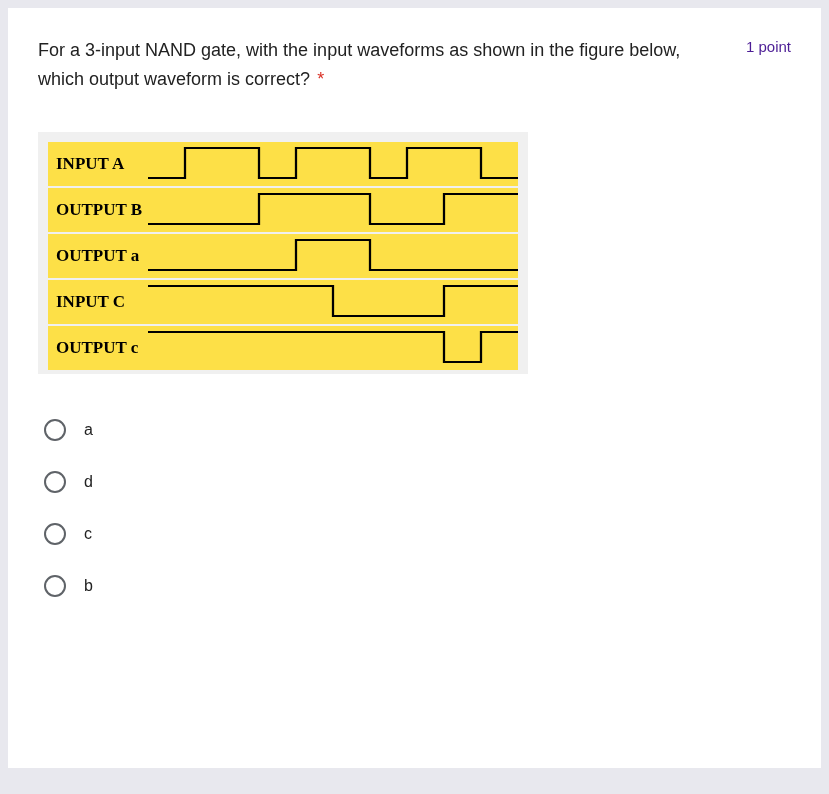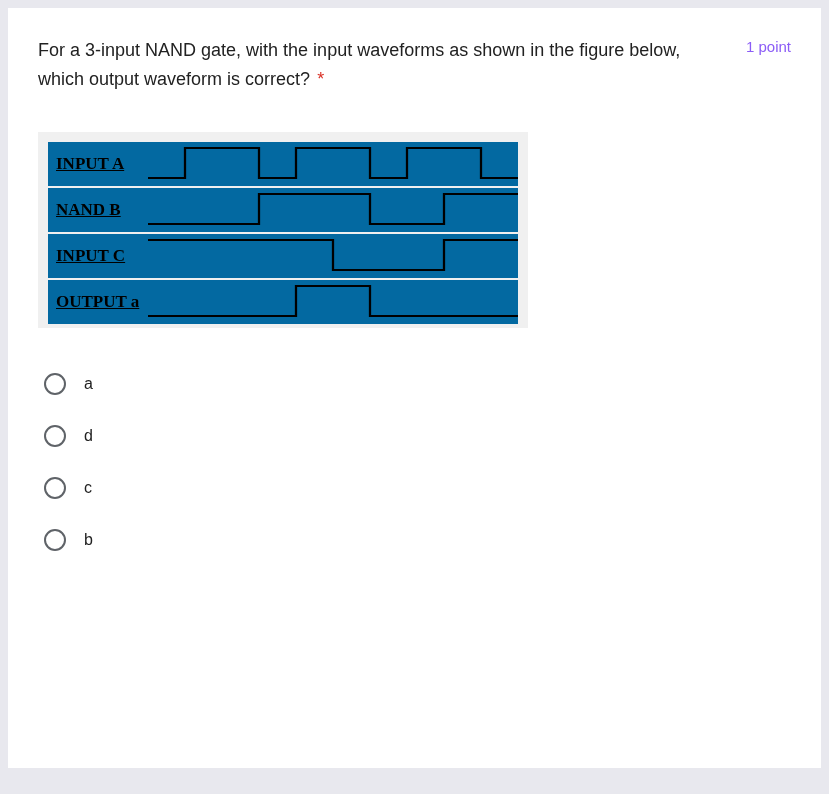--- a/index.html
+++ b/index.html
@@ -29,38 +29,37 @@
       color: #222;
       line-height: 1.6;
       flex: 1;
     }
     .required {
       color: #d93025;
       margin-left: 2px;
     }
     .points {
       font-size: 15px;
-      color: #8b5cf6;
+      color: #4c1d95;
       white-space: nowrap;
       padding-top: 2px;
     }
     .figure {
       margin-top: 38px;
       margin-bottom: 30px;
       width: 490px;
       background: #f0f0f0;
       padding: 10px 0 2px 0;
     }
     .wave-row {
       display: flex;
       align-items: center;
       height: 44px;
-      background: #0369a1;
+      background: #fde047;
       margin: 0 10px 2px 10px;
-      text-decoration: underline;
     }
     .wave-label {
       width: 100px;
       font-family: "Times New Roman", serif;
       font-weight: bold;
       font-size: 17px;
       color: #000;
       padding-left: 8px;
     }
     .wave-svg {
@@ -104,35 +103,41 @@
 
   <div class="figure">
 
   <div class="wave-row">
         <div class="wave-label">INPUT A</div>
         <svg class="wave-svg" viewBox="0 0 360 44" preserveAspectRatio="none">
           <path d="M 0 36 L 36 36 L 36 6 L 72 6 L 108 6 L 108 36 L 144 36 L 144 6 L 180 6 L 216 6 L 216 36 L 252 36 L 252 6 L 288 6 L 324 6 L 324 36 L 360 36" stroke="#000" stroke-width="2.2" fill="none"></path>
         </svg>
       </div>
       <div class="wave-row">
-        <div class="wave-label">NAND B</div>
+        <div class="wave-label">OUTPUT B</div>
         <svg class="wave-svg" viewBox="0 0 360 44" preserveAspectRatio="none">
           <path d="M 0 36 L 36 36 L 72 36 L 108 36 L 108 6 L 144 6 L 180 6 L 216 6 L 216 36 L 252 36 L 288 36 L 288 6 L 324 6 L 360 6" stroke="#000" stroke-width="2.2" fill="none"></path>
+        </svg>
+      </div>
+      <div class="wave-row">
+        <div class="wave-label">OUTPUT a</div>
+        <svg class="wave-svg" viewBox="0 0 360 44" preserveAspectRatio="none">
+          <path d="M 0 36 L 36 36 L 72 36 L 108 36 L 144 36 L 144 6 L 180 6 L 216 6 L 216 36 L 252 36 L 288 36 L 324 36 L 360 36" stroke="#000" stroke-width="2.2" fill="none"></path>
         </svg>
       </div>
       <div class="wave-row">
         <div class="wave-label">INPUT C</div>
         <svg class="wave-svg" viewBox="0 0 360 44" preserveAspectRatio="none">
           <path d="M 0 6 L 36 6 L 72 6 L 108 6 L 144 6 L 180 6 L 180 36 L 216 36 L 252 36 L 288 36 L 288 6 L 324 6 L 360 6" stroke="#000" stroke-width="2.2" fill="none"></path>
         </svg>
       </div>
       <div class="wave-row">
-        <div class="wave-label">OUTPUT a</div>
+        <div class="wave-label">OUTPUT c</div>
         <svg class="wave-svg" viewBox="0 0 360 44" preserveAspectRatio="none">
-          <path d="M 0 36 L 36 36 L 72 36 L 108 36 L 144 36 L 144 6 L 180 6 L 216 6 L 216 36 L 252 36 L 288 36 L 324 36 L 360 36" stroke="#000" stroke-width="2.2" fill="none"></path>
+          <path d="M 0 6 L 36 6 L 72 6 L 108 6 L 144 6 L 180 6 L 216 6 L 252 6 L 288 6 L 288 36 L 324 36 L 324 6 L 360 6" stroke="#000" stroke-width="2.2" fill="none"></path>
         </svg>
       </div>
     </div>
 
   <div class="options">
 
   <div class="option">
         <div class="radio"></div>
         <span class="option-label">a</span>
       </div>

